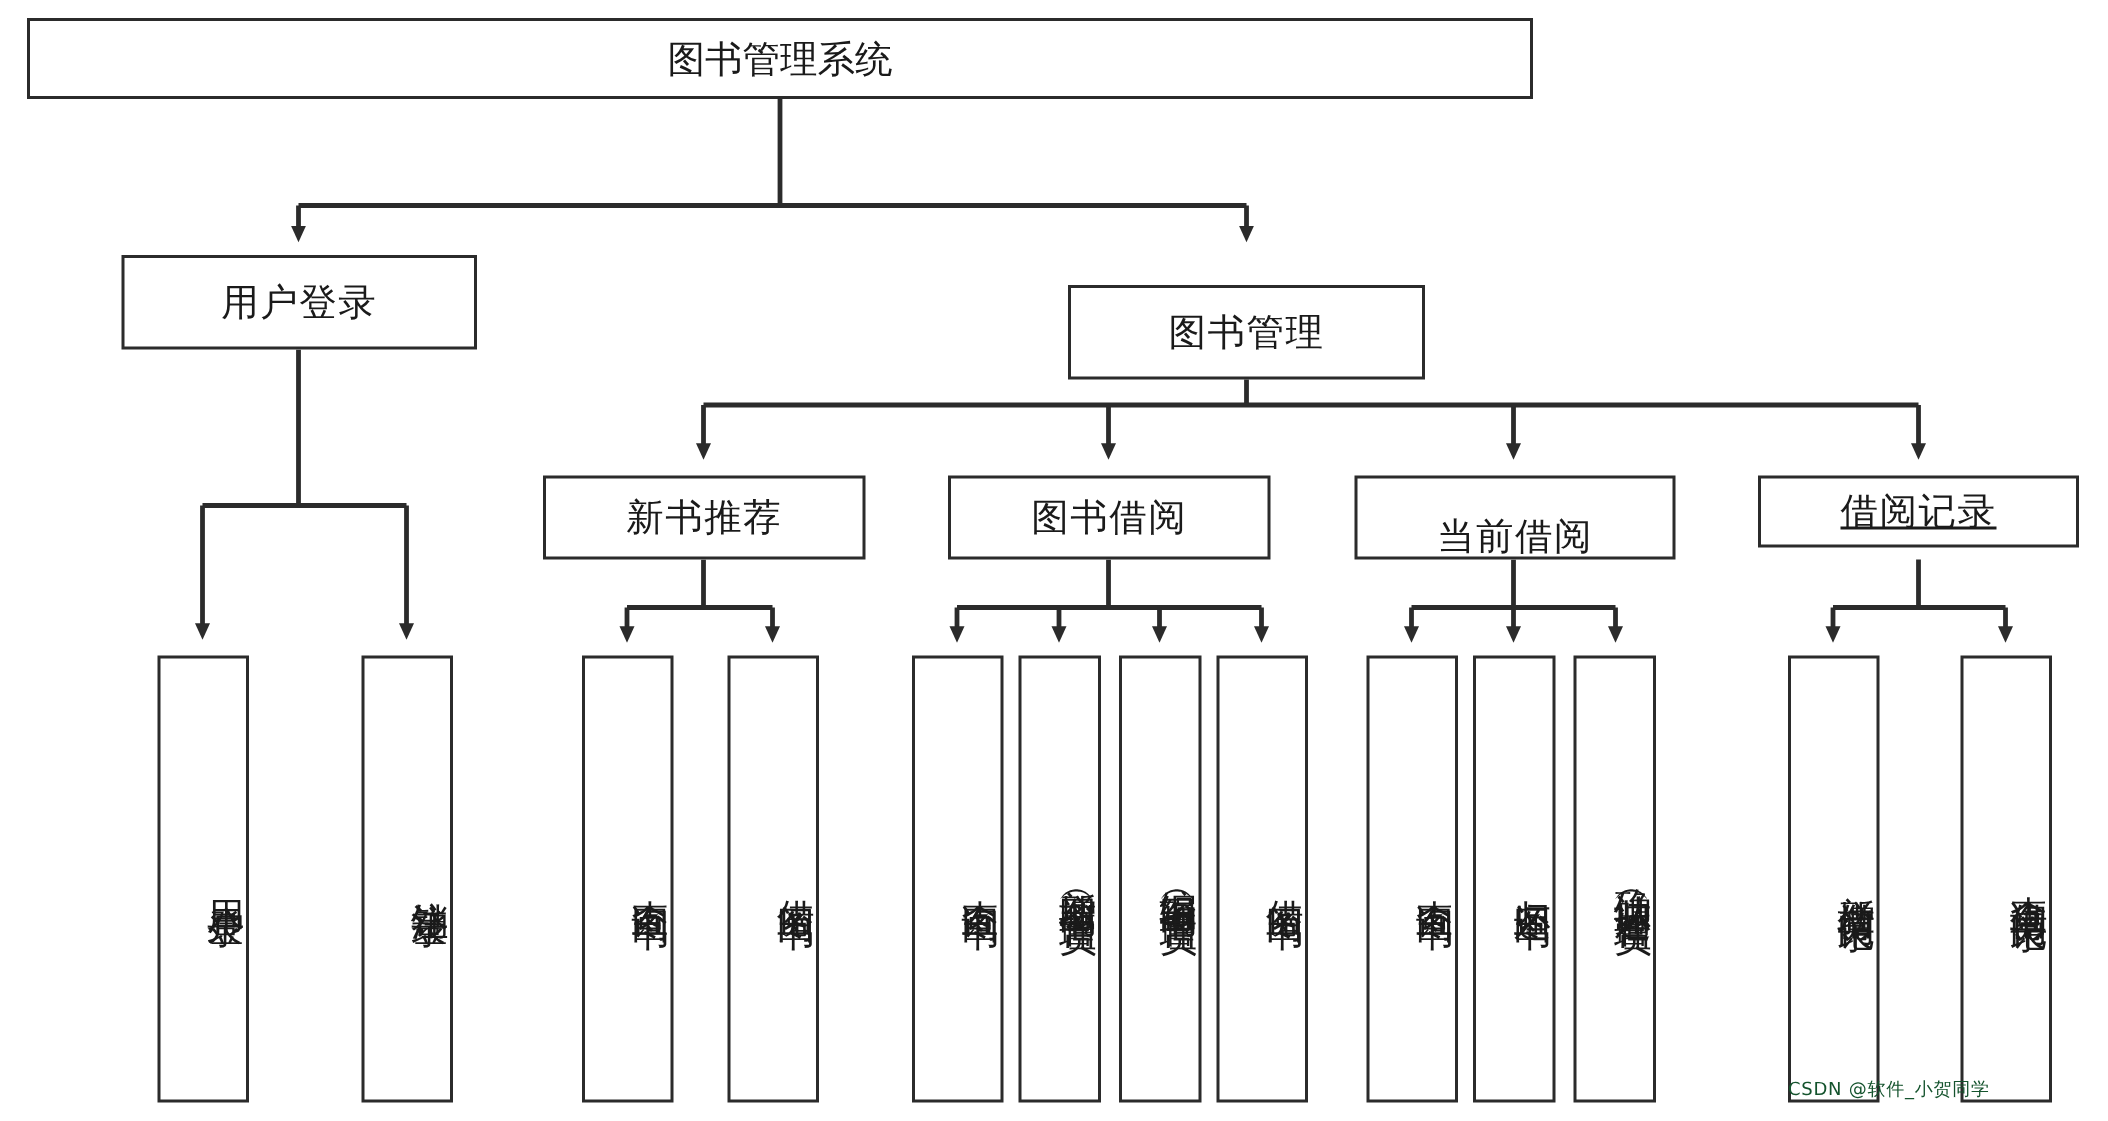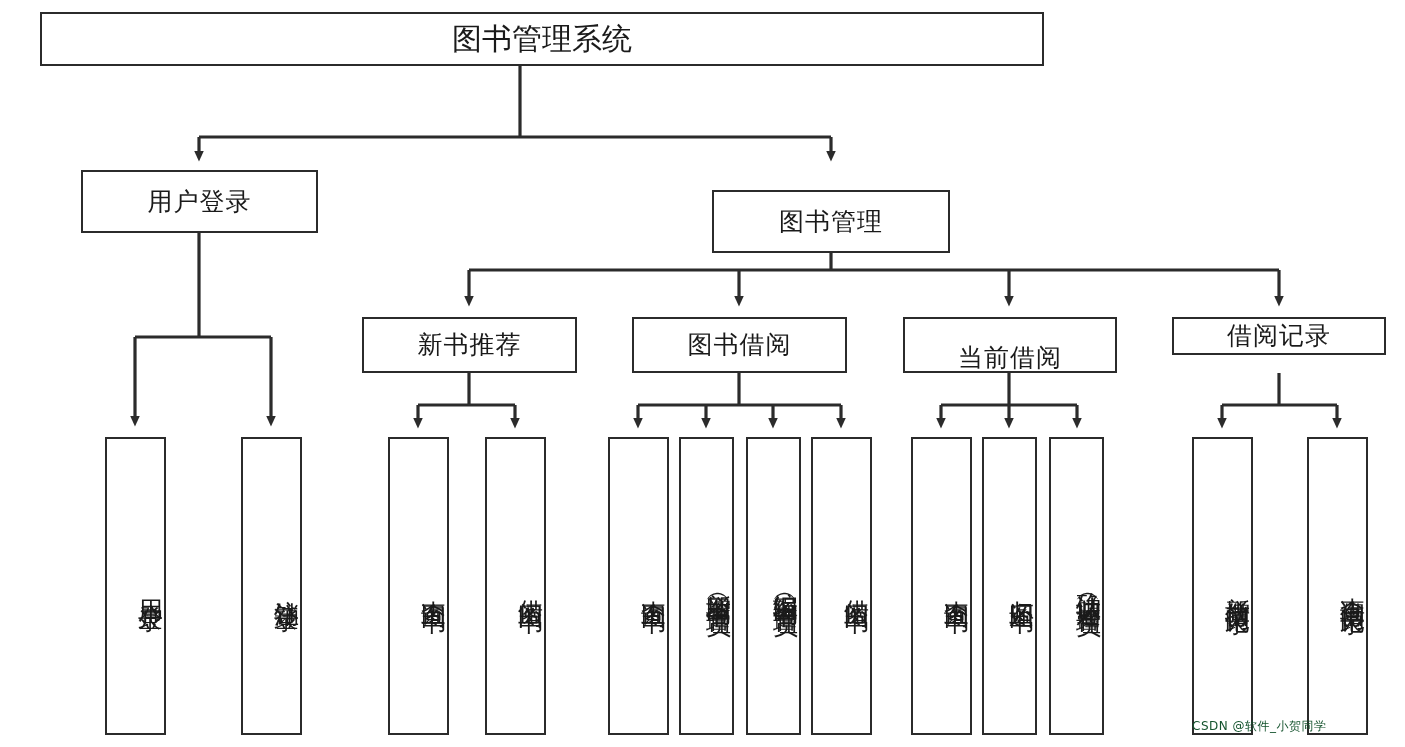--- a/index.html
+++ b/index.html
@@ -31,22 +31,21 @@
     align-items:center;
     justify-content:center;
     color:#1a1a1a;
   }
   .node.horiz{
     font-size:25px;
     line-height:1.1;
     letter-spacing:1px;
   }
   .node.root{
-    font-size:30px;
-    margin-left:22px;
+    font-size:25px;
   }
   .node.vert{
     writing-mode:vertical-rl;
     text-orientation:upright;
     font-size:25px;
     line-height:1.15;
     letter-spacing:3px;
     padding:14px 0;
     align-items:flex-start;
     justify-content:center;
@@ -134,21 +133,21 @@
 
   <div class="node horiz" style="left:362px; top:317px; width:215px; height:56px;">
     <span>新书推荐</span>
   </div>
   <div class="node horiz" style="left:632px; top:317px; width:215px; height:56px;">
     <span>图书借阅</span>
   </div>
   <div class="node horiz" style="left:903px; top:317px; width:214px; height:56px;align-items:flex-end;">
     <span>当前借阅</span>
   </div>
-  <div class="node horiz" style="left:1172px; top:317px; width:214px; height:38px;">
+  <div class="node horiz" style="left:1172px; top:317px; width:214px; height:48px;text-decoration:underline;">
     <span>借阅记录</span>
   </div>
 
   <div class="node vert" style="left:105px; top:437px; width:61px; height:298px;">
     <span class="vlabel">用户登录</span>
   </div>
   <div class="node vert" style="left:241px; top:437px; width:61px; height:298px;">
     <span class="vlabel">注销登录</span>
   </div>
 

